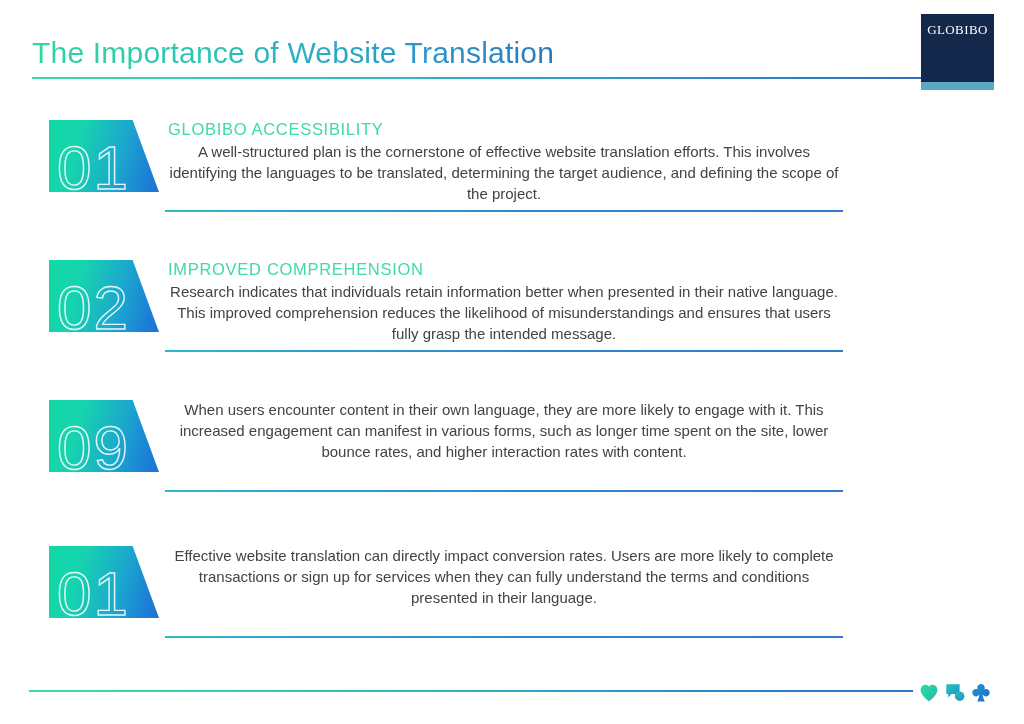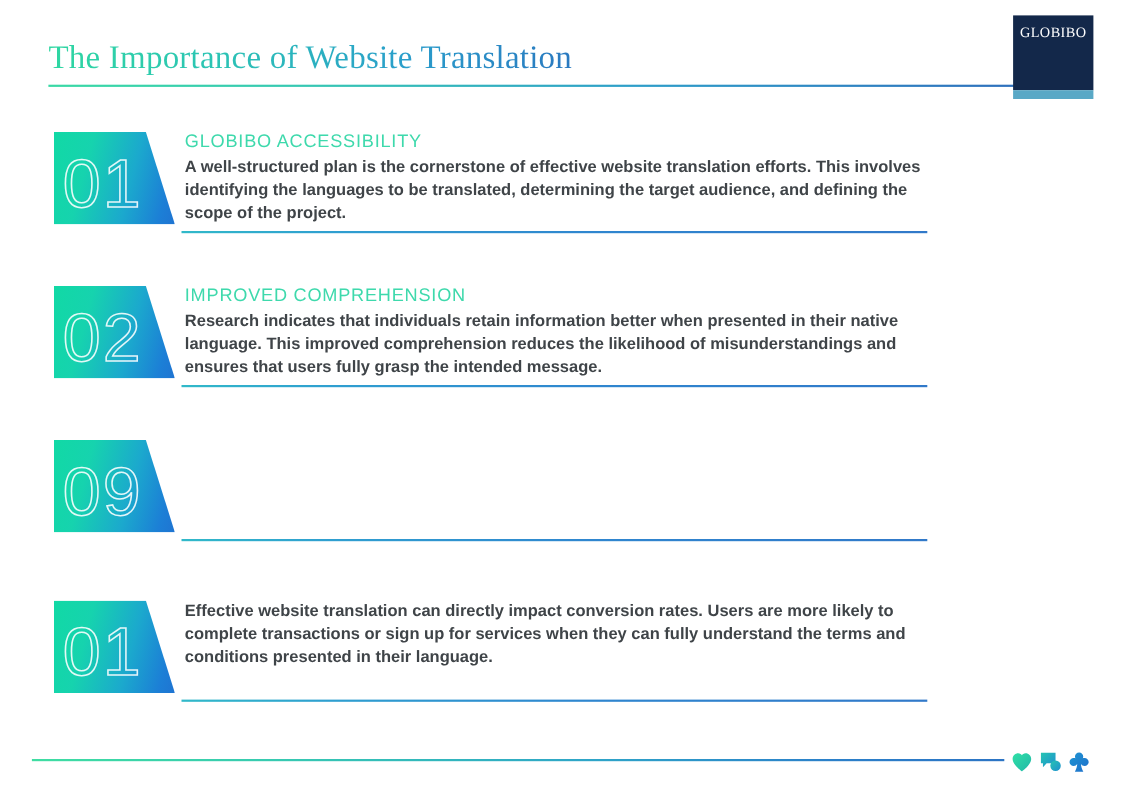--- a/index.html
+++ b/index.html
@@ -15,24 +15,23 @@
     position: relative;
     width: 1024px;
     height: 724px;
     background: #ffffff;
     overflow: hidden;
   }
 
   
   #header {
     position: absolute;
-    left: 13px; top: 0;
+    left: 1px; top: 0;
     width: 812px;
     height: 100px;
-    font-family: Liberation Serif, serif;
   }
   #page-title {
     position: absolute;
     left: 31px;
     top: 36px;
     font-size: 30px;
     font-weight: 400;
     letter-spacing: 0.2px;
     white-space: nowrap;
     background: linear-gradient(90deg, #2fd7a2 0%, #2cc4b4 32%, #2a9ecb 68%, #2a79c0 100%);
@@ -89,21 +88,21 @@
   .item {
     position: absolute;
     left: 0;
     width: 1024px;
   }
   .num-shape {
     position: absolute;
     left: 49px;
     top: 0;
     width: 110px;
-    height: 84px;
+    height: 72px;
     background: linear-gradient(105deg, #11d9a5 0%, #16d3ae 28%, #1ba9cd 62%, #1c7fd6 88%, #1f74d2 100%);
     clip-path: polygon(0 0, 76% 0, 100% 100%, 0 100%);
   }
   .num-text {
     position: absolute;
     left: 8px;
     top: 2px;
     font-size: 62px;
     font-weight: 300;
     letter-spacing: 2px;
@@ -122,24 +121,25 @@
   .item-heading {
     font-size: 16.5px;
     font-weight: 400;
     letter-spacing: 0.7px;
     color: #3ed9ac;
     margin: 0 0 3px 0;
     white-space: nowrap;
   }
   .item-desc {
     font-size: 15px;
-    font-weight: 700;
+    font-weight: 400;
     color: #3f4448;
     line-height: 20.8px;
     margin: 0;
+    text-align: center;
   }
   .item-underline {
     position: absolute;
     left: 165px;
     top: 90px;
     width: 678px;
     height: 2px;
     background: linear-gradient(90deg, #31b9c9 0%, #2f9fd0 20%, #2f86cf 55%, #3179c9 100%);
   }
 
@@ -205,20 +205,21 @@
       <p class="item-desc">Research indicates that individuals retain information better when presented in their native language. This improved comprehension reduces the likelihood of misunderstandings and ensures that users fully grasp the intended message.</p>
     </div>
     <div class="item-underline"></div>
   </div>
 
   <div class="item" style="top:400px;">
     <div class="num-shape">
       <div class="num-text">09</div>
     </div>
     <div class="item-body">
+      <p class="item-desc">When users encounter content in their own language, they are more likely to engage with it. This increased engagement can manifest in various forms, such as longer time spent on the site, lower bounce rates, and higher interaction rates with content.</p>
     </div>
     <div class="item-underline"></div>
   </div>
 
   <div class="item" style="top:546px;">
     <div class="num-shape">
       <div class="num-text">01</div>
     </div>
     <div class="item-body">
       <p class="item-desc">Effective website translation can directly impact conversion rates. Users are more likely to complete transactions or sign up for services when they can fully understand the terms and conditions presented in their language.</p>

